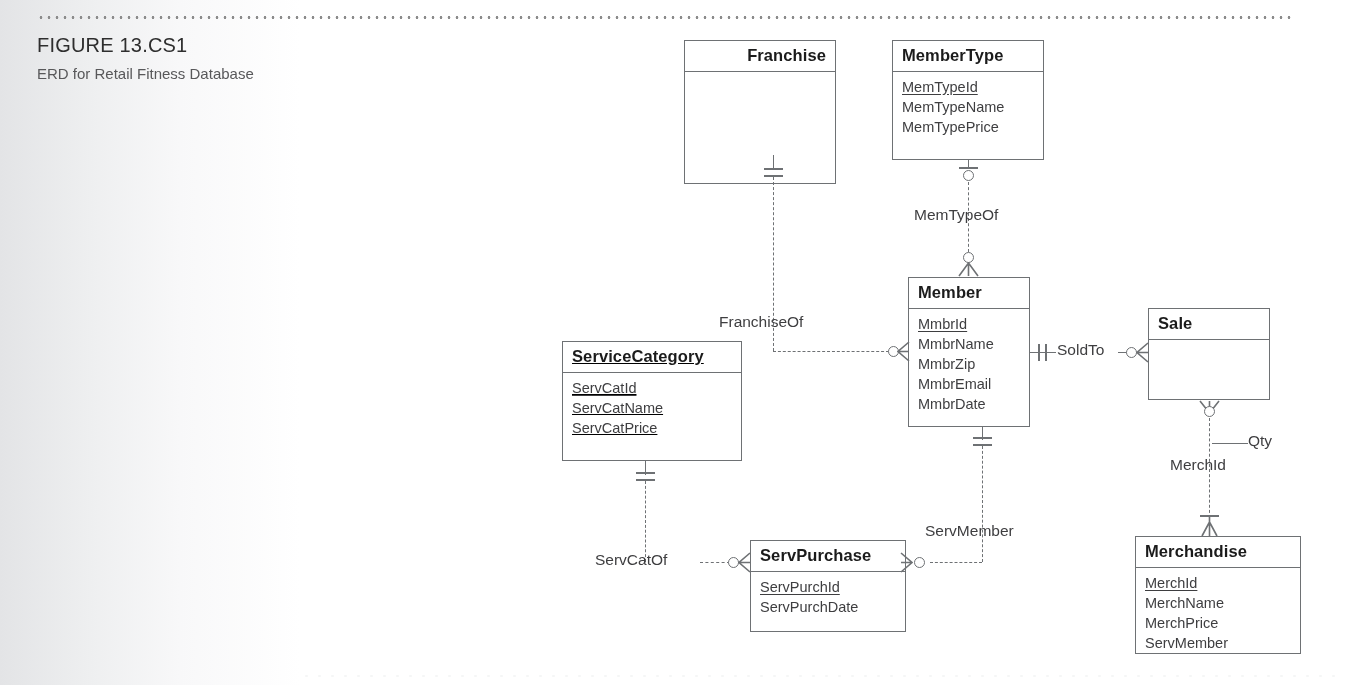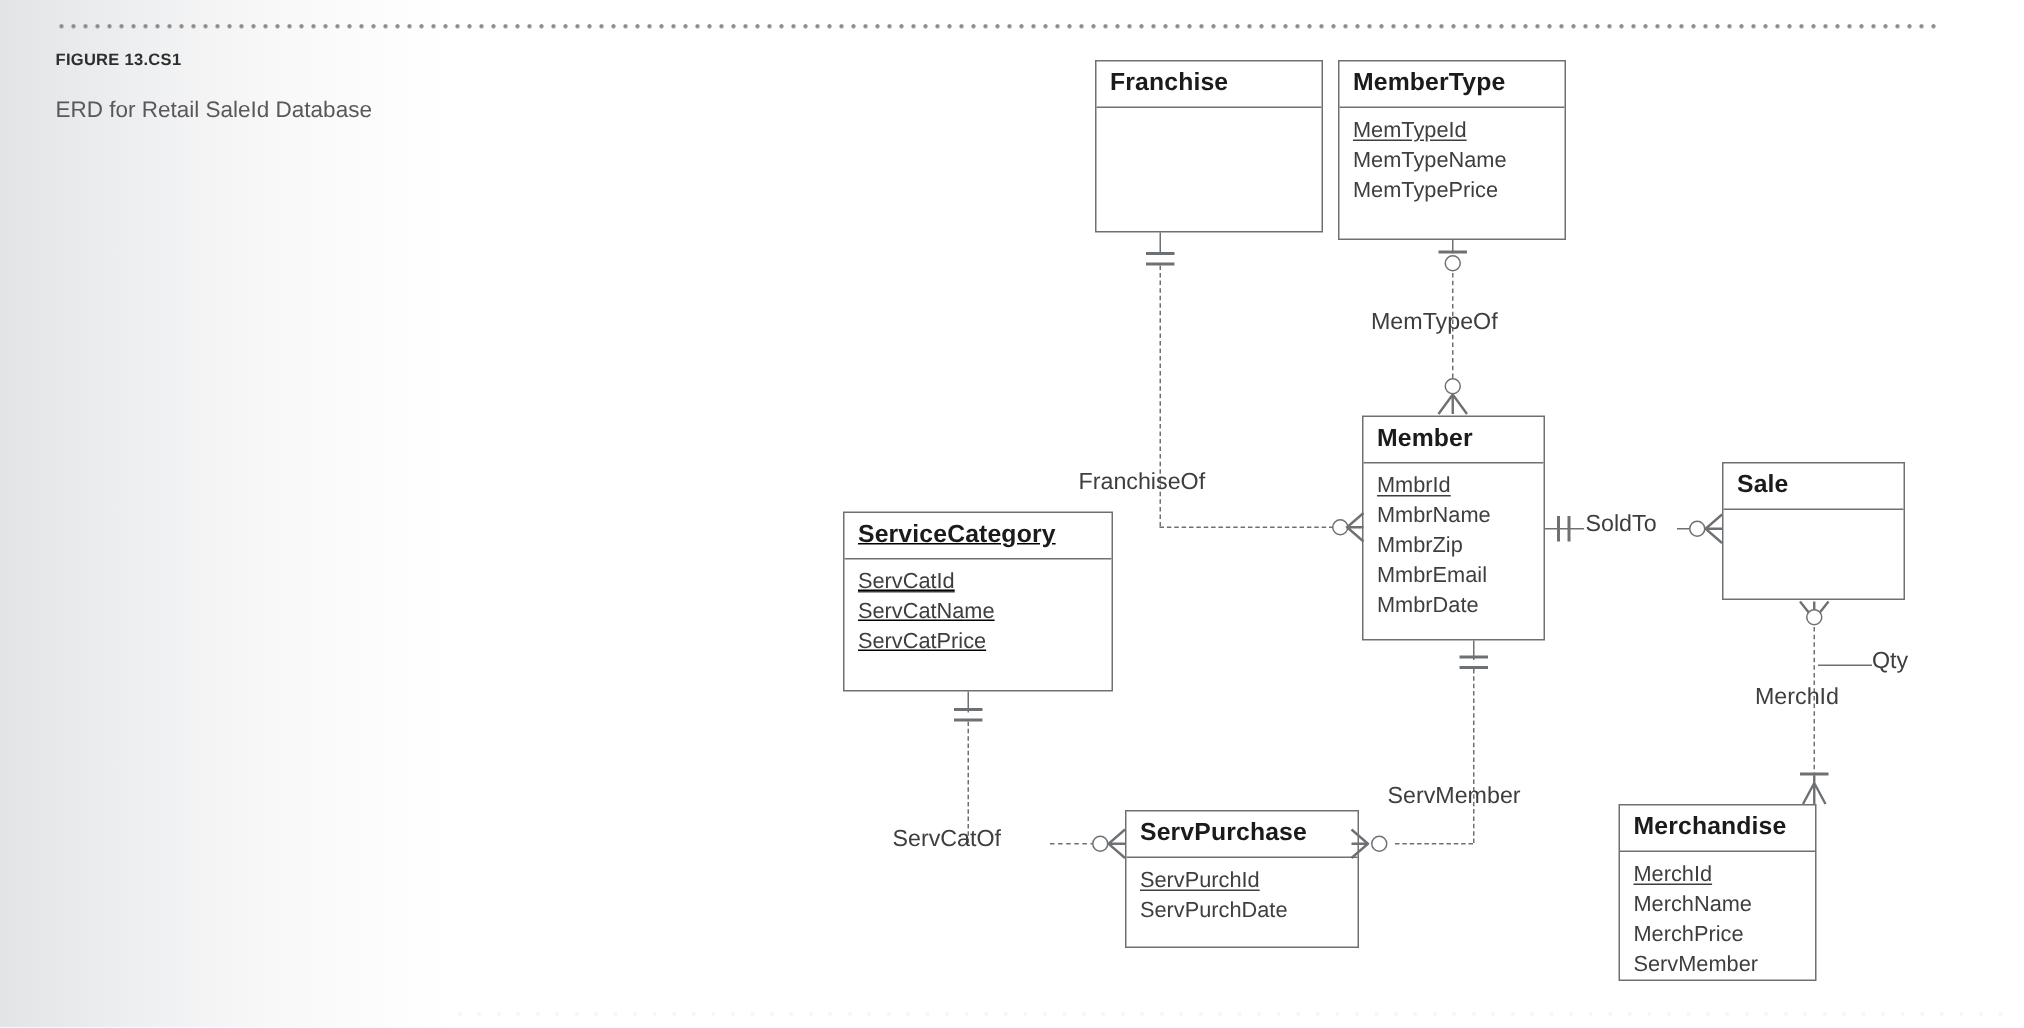--- a/index.html
+++ b/index.html
@@ -13,21 +13,21 @@
     position:absolute;left:0;top:0;width:1349px;height:685px;
     background:linear-gradient(to right,#e3e4e6 0px,#eeeff0 90px,#f8f8f9 180px,#ffffff 300px,#ffffff 100%);
   }
   #topRule{
     position:absolute;left:37px;top:16px;width:1258px;height:3px;
     background-image:radial-gradient(circle, #8c8c8c 0px, #8c8c8c 1.2px, transparent 1.6px);
     background-size:8px 3px;background-repeat:repeat-x;
   }
   #figTitle{
     position:absolute;left:37px;top:34px;
-    font-size:11px;font-weight:bold;color:#2e2e2e;letter-spacing:0.2px;
+    font-size:20px;font-weight:normal;color:#2e2e2e;letter-spacing:0.2px;
   }
   #figSub{
     position:absolute;left:37px;top:61px;width:260px;
     font-size:15px;color:#58585a;line-height:25px;
   }
   #bottomRule{
     position:absolute;left:300px;top:672px;width:1040px;height:8px;
     opacity:.10;
     background-image:radial-gradient(circle,#9aa0a6 0px,#9aa0a6 1px,transparent 1.5px);
     background-size:13px 8px;background-repeat:repeat-x;
@@ -64,23 +64,23 @@
   .crow{position:absolute;}
 </style>
 </head>
 <body>
 
 <div id="page">
 
   <div id="topRule"></div>
 
   <div id="figTitle">FIGURE 13.CS1</div>
-  <div id="figSub">ERD for Retail SaleId Database</div>
-
-  <div class="entity" style="left:730px;top:40px;width:152px;height:115px;">
+  <div id="figSub">ERD for Retail Fitness Database</div>
+
+  <div class="entity" style="left:684px;top:40px;width:152px;height:144px;text-align:right;">
     <div class="ename">Franchise</div>
   </div>
 
   <div class="entity" style="left:892px;top:40px;width:152px;height:120px;">
     <div class="ename">MemberType</div>
     <div class="attrs">
       <div class="attr pk">MemTypeId</div>
       <div class="attr">MemTypeName</div>
       <div class="attr">MemTypePrice</div>
     </div>
@@ -111,21 +111,21 @@
   </div>
 
   <div class="entity" style="left:750px;top:540px;width:156px;height:92px;">
     <div class="ename">ServPurchase</div>
     <div class="attrs">
       <div class="attr pk">ServPurchId</div>
       <div class="attr">ServPurchDate</div>
     </div>
   </div>
 
-  <div class="entity" style="left:1079px;top:536px;width:132px;height:118px;">
+  <div class="entity" style="left:1135px;top:536px;width:166px;height:118px;">
     <div class="ename">Merchandise</div>
     <div class="attrs">
       <div class="attr pk">MerchId</div>
       <div class="attr">MerchName</div>
       <div class="attr">MerchPrice</div>
       <div class="attr">ServMember</div>
     </div>
   </div>
 
   <div class="tick" style="left:764px;top:168px;width:19px;height:2px;"></div>

